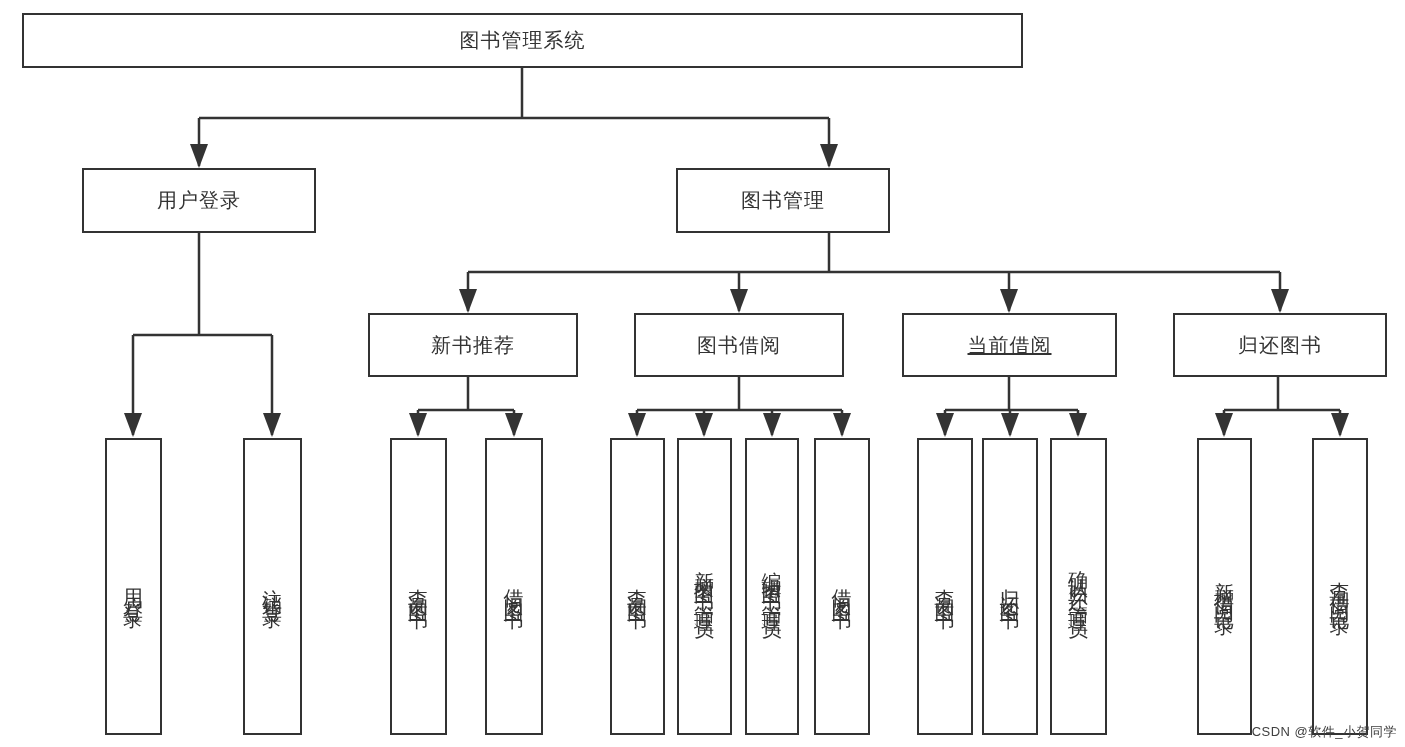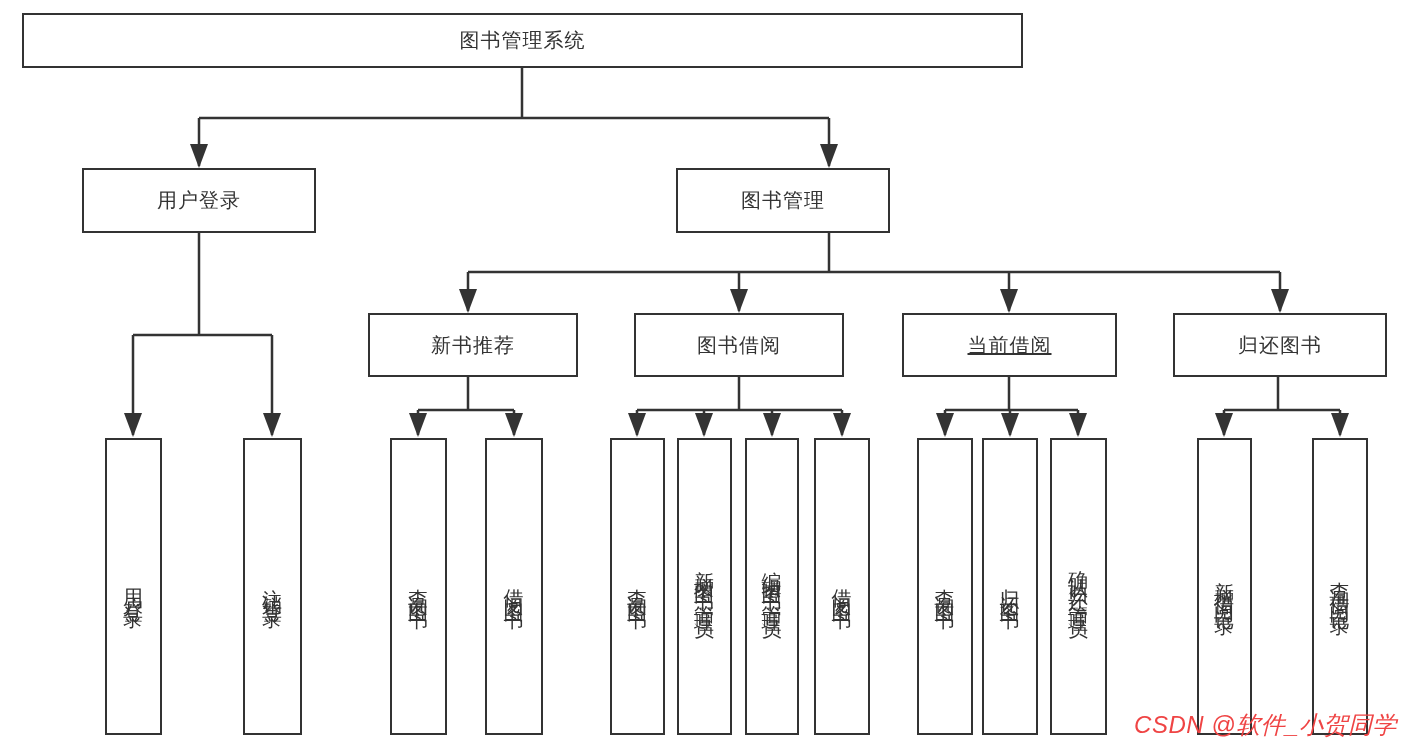--- a/index.html
+++ b/index.html
@@ -40,24 +40,23 @@
     writing-mode: vertical-rl;
     text-orientation: mixed;
     letter-spacing: 7px;
     font-size: 20px;
     line-height: 1;
   }
   .watermark {
     position: absolute;
     right: 8px;
     bottom: 6px;
-    color: #ef4444;
-    font-size: 24px;
+    color: #404040;
+    font-size: 13px;
     letter-spacing: 0.5px;
-    font-style: italic;
   }
 </style>
 </head>
 <body>
 
 <div class="canvas">
 
   <svg class="wires" viewBox="0 0 1405 747">
     <g stroke="#333333" stroke-width="2.5" fill="none">
 

